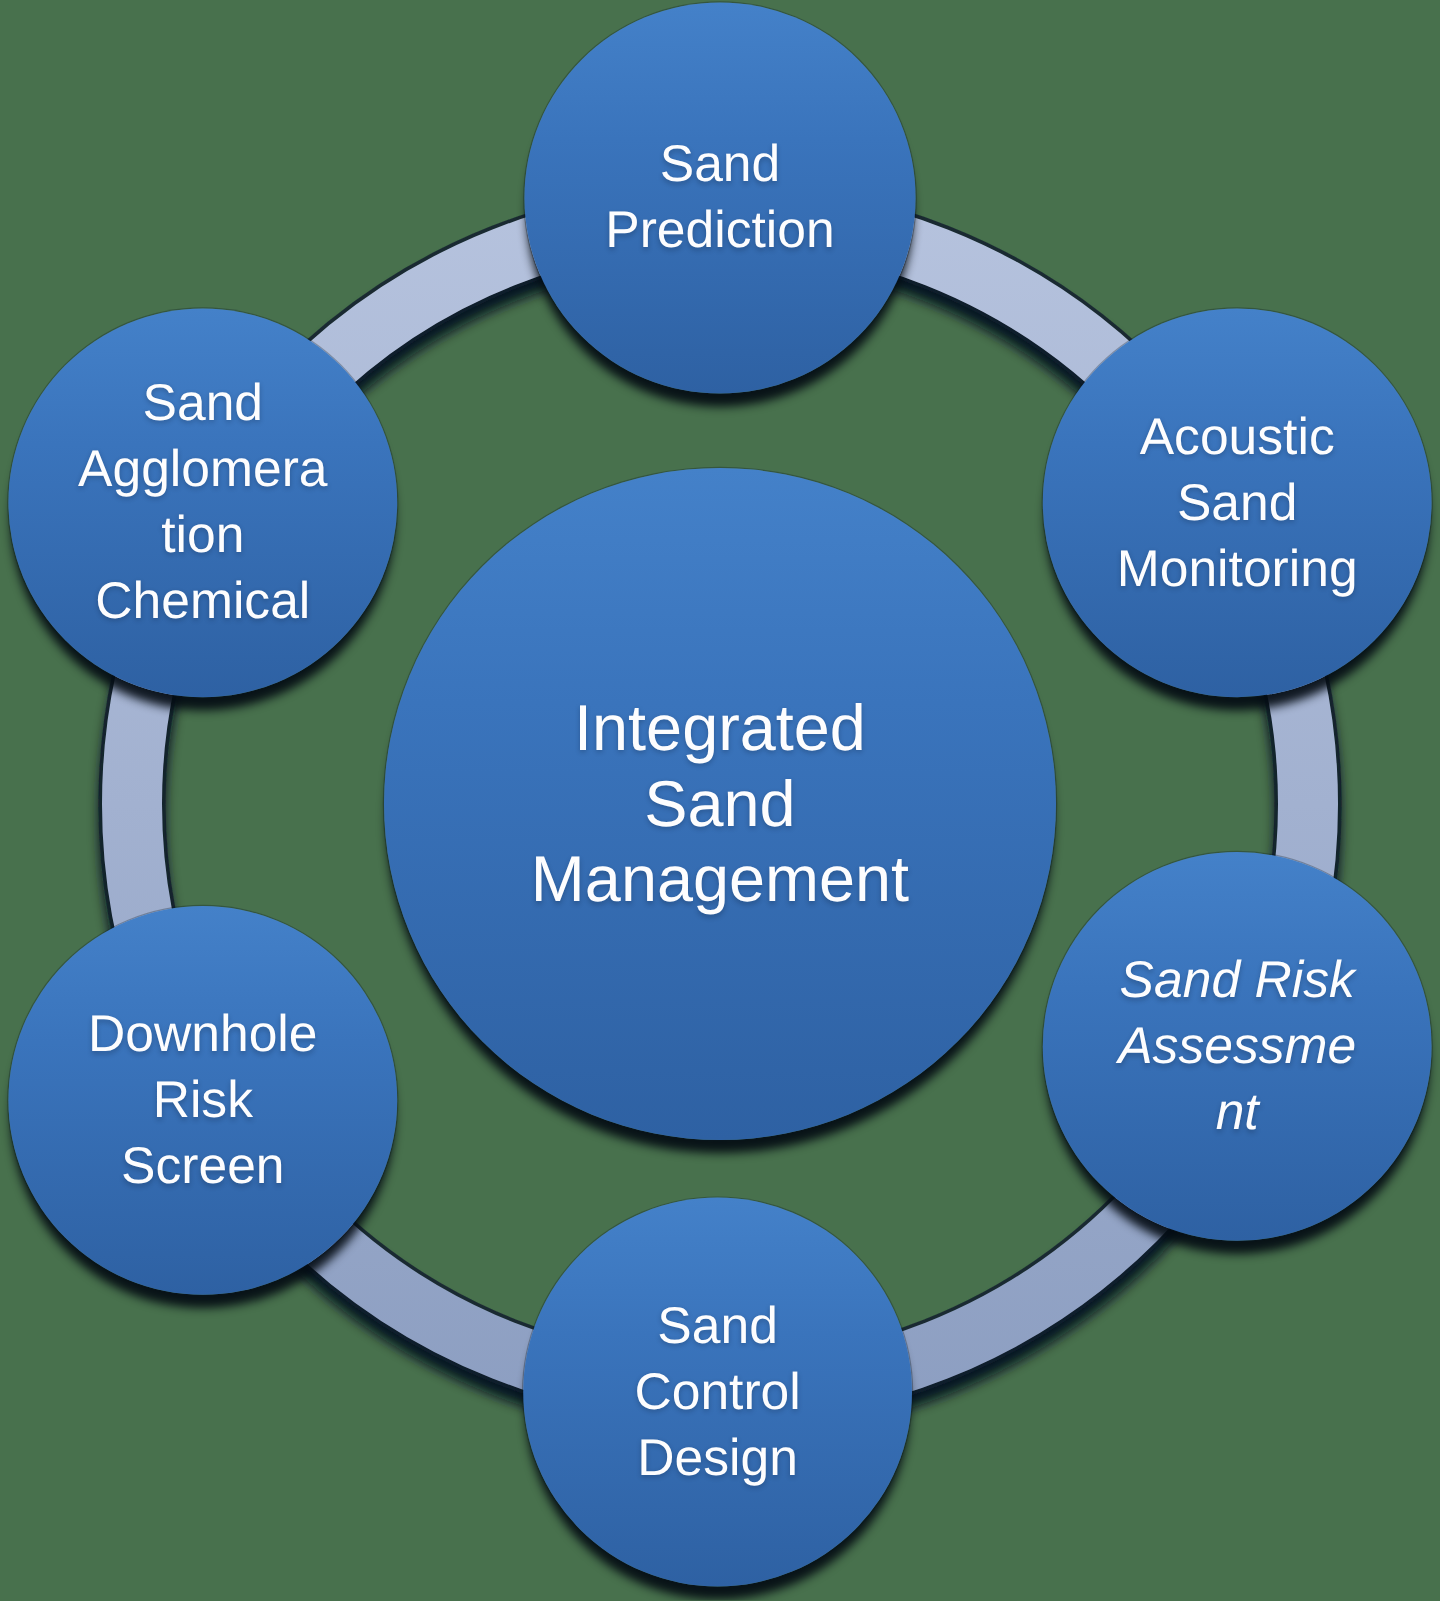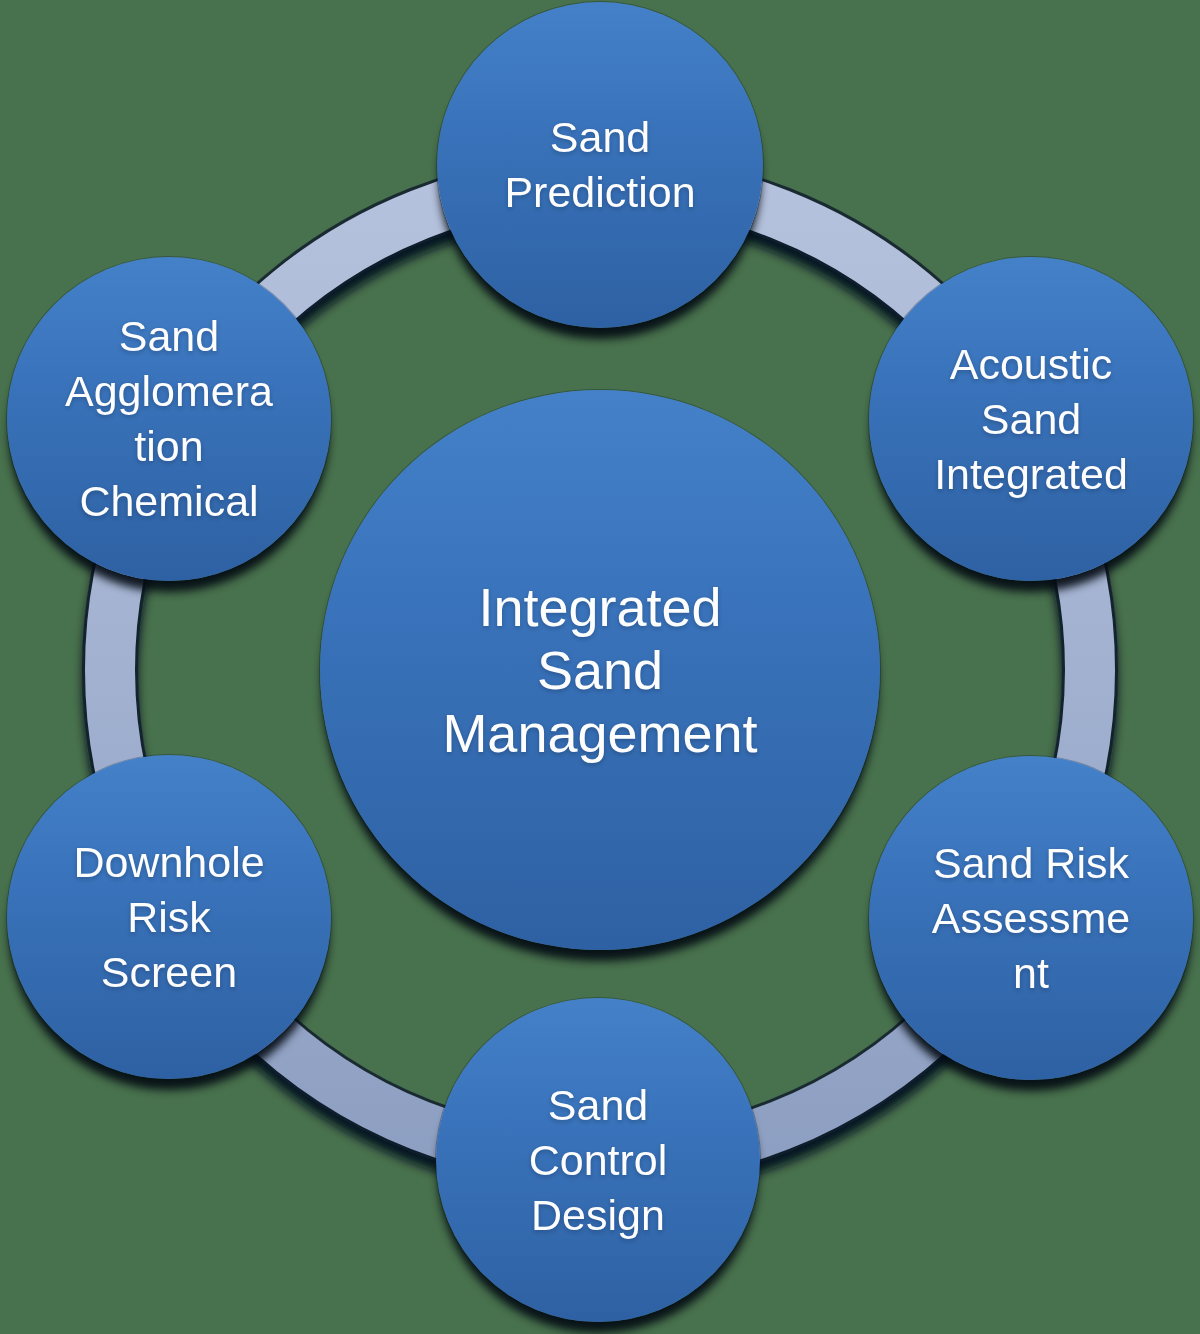--- a/index.html
+++ b/index.html
@@ -37,21 +37,21 @@
     color: #fdfdfe;
     text-shadow: 0 2px 4px rgba(10, 25, 45, 0.28);
   }
   .satellite { z-index: 2; width: 324px; height: 324px; }
   .satellite .node-label { font-size: 43px; line-height: 55px; }
   #node-center { z-index: 3; width: 560px; height: 560px; left: 320px; top: 390px; }
   #node-center .node-label { font-size: 54px; line-height: 63px; text-align: center; }
 
   #node-sand-prediction            { left: 437px; top: 2px;    width: 326px; height: 326px; }
   #node-acoustic-sand-monitoring   { left: 869px; top: 257px; }
-  #node-sand-risk-assessment       { left: 869px; top: 756px; }
+  #node-sand-risk-assessment       { left: 869px; top: 710px; font-style: italic; }
   #node-sand-control-design        { left: 436px; top: 998px; }
   #node-downhole-sand-screen       { left: 7px;   top: 755px; }
   #node-sand-agglomeration-chemical{ left: 7px;   top: 257px; }
 </style>
 </head>
 <body>
 
 <div id="canvas">
 
   <svg id="ring-svg" width="1200" height="1334" viewBox="0 0 1200 1334">
@@ -72,21 +72,21 @@
   </svg>
 
   <div class="node satellite" id="node-sand-prediction">
     <div class="node-label">Sand
 Prediction</div>
   </div>
 
   <div class="node satellite" id="node-acoustic-sand-monitoring">
     <div class="node-label">Acoustic
 Sand
-Integrated</div>
+Monitoring</div>
   </div>
 
   <div class="node satellite" id="node-sand-risk-assessment">
     <div class="node-label">Sand Risk
 Assessme
 nt</div>
   </div>
 
   <div class="node satellite" id="node-sand-control-design">
     <div class="node-label">Sand

